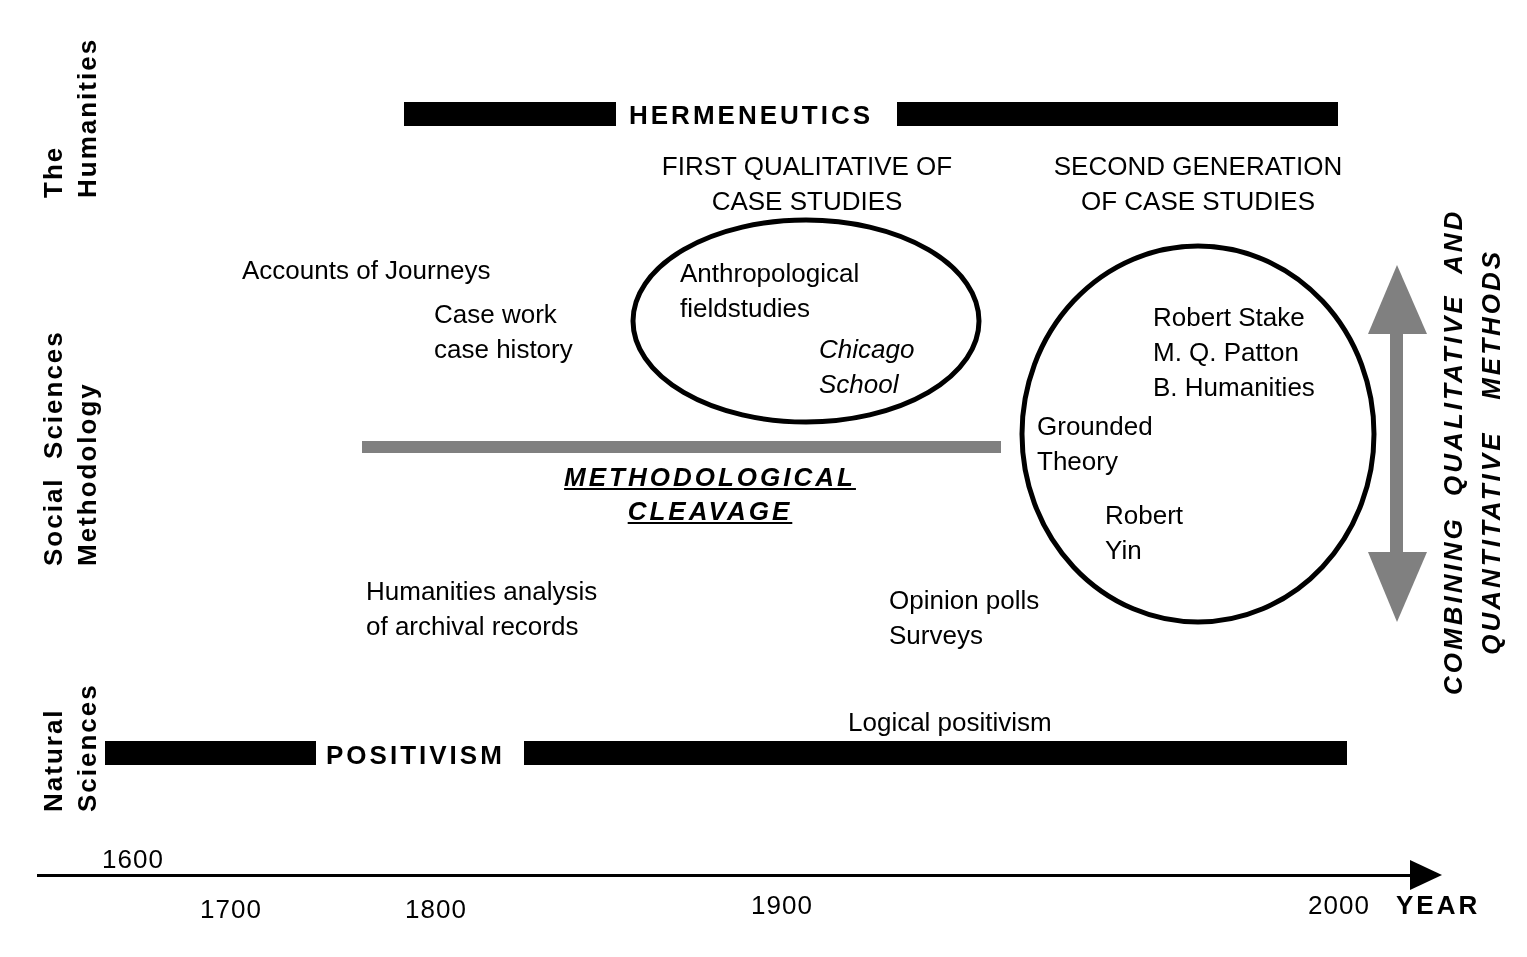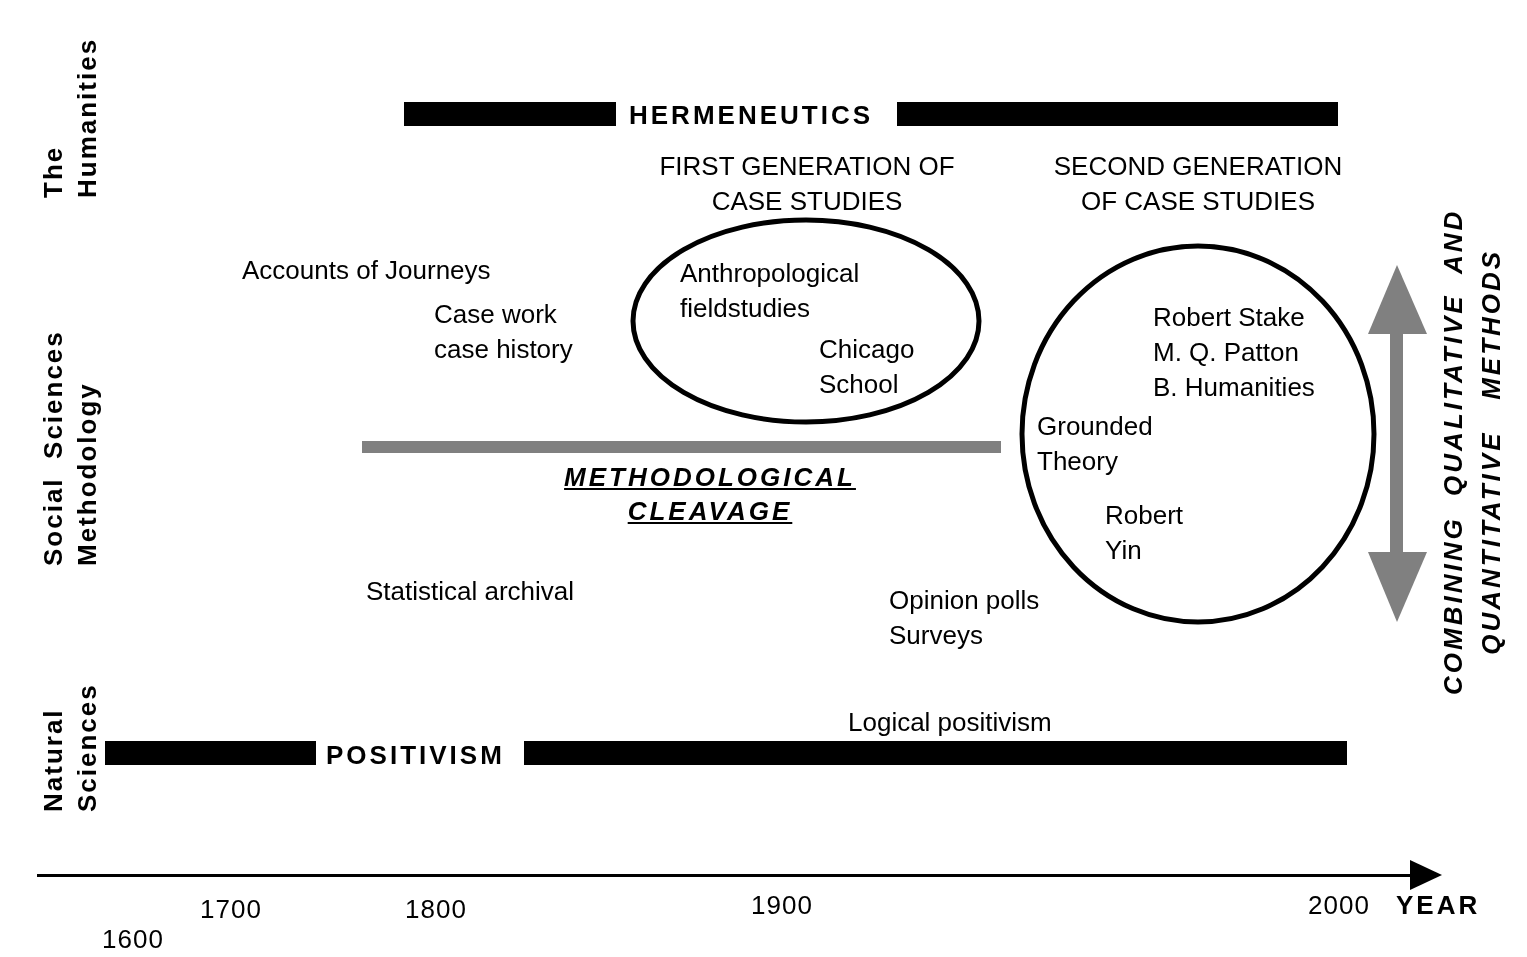--- a/index.html
+++ b/index.html
@@ -49,38 +49,38 @@
 <div class="vlabel" style="left:36px;top:566px;">
   <div style="white-space:pre;">Social  Sciences</div>
   <div>Methodology</div>
 </div>
 <div class="vlabel" style="left:36px;top:812px;">
   <div>Natural</div>
   <div>Sciences</div>
 </div>
 
 <div class="txt" style="left:644px;top:149px;text-align:center;width:326px;">
-  <div>FIRST GENERATION OF</div>
+  <div>FIRST QUALITATIVE OF</div>
   <div>CASE STUDIES</div>
 </div>
 <div class="txt" style="left:1036px;top:149px;text-align:center;width:324px;">
   <div>SECOND GENERATION</div>
   <div>OF CASE STUDIES</div>
 </div>
 
 <div class="txt" style="left:242px;top:253px;">Accounts of Journeys</div>
 <div class="txt" style="left:434px;top:297px;">
   <div>Case work</div>
   <div>case history</div>
 </div>
 <div class="txt" style="left:680px;top:256px;">
   <div>Anthropological</div>
   <div>fieldstudies</div>
 </div>
-<div class="txt" style="left:819px;top:332px;">
+<div class="txt" style="left:819px;top:332px;font-style:italic;">
   <div>Chicago</div>
   <div>School</div>
 </div>
 <div class="txt" style="left:1153px;top:300px;">
   <div>Robert Stake</div>
   <div>M. Q. Patton</div>
   <div>B. Humanities</div>
 </div>
 <div class="txt" style="left:1037px;top:409px;">
   <div>Grounded</div>
@@ -88,31 +88,32 @@
 </div>
 <div class="txt" style="left:1105px;top:488px;margin-top:10px;">
   <div>Robert</div>
   <div>Yin</div>
 </div>
 <div class="txt" style="left:540px;top:460px;width:340px;text-align:center;font-weight:bold;font-style:italic;letter-spacing:3px;line-height:34px;text-decoration:underline;">
   <div>METHODOLOGICAL</div>
   <div>CLEAVAGE</div>
 </div>
 <div class="txt" style="left:366px;top:574px;">
-  <div>Statistical archival</div>
+  <div>Humanities analysis</div>
+  <div>of archival records</div>
 </div>
 <div class="txt" style="left:889px;top:583px;">
   <div>Opinion polls</div>
   <div>Surveys</div>
 </div>
 <div class="txt" style="left:848px;top:705px;">Logical positivism</div>
 
 <div class="vlabel" style="left:1434px;top:695px;font-style:italic;letter-spacing:3px;line-height:38px;">
   <div style="white-space:pre;">COMBINING  QUALITATIVE  AND</div>
   <div style="white-space:pre;text-align:center;">QUANTITATIVE   METHODS</div>
 </div>
 
-<div class="ticks" style="left:102px;top:924px;">1600</div>
+<div class="ticks" style="left:102px;top:844px;">1600</div>
 <div class="ticks" style="left:200px;top:894px;">1700</div>
 <div class="ticks" style="left:405px;top:894px;">1800</div>
 <div class="ticks" style="left:751px;top:890px;">1900</div>
 <div class="ticks" style="left:1308px;top:890px;">2000</div>
 <div class="ticks" style="left:1396px;top:890px;font-weight:bold;letter-spacing:3px;">YEAR</div>
 
 </body></html>

